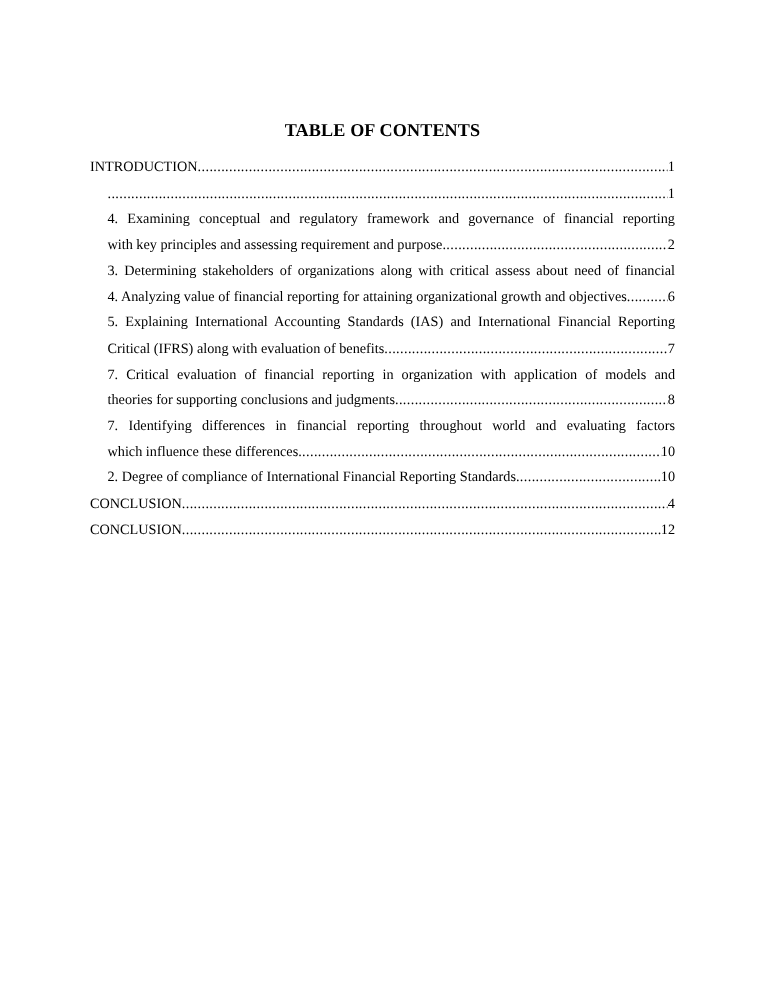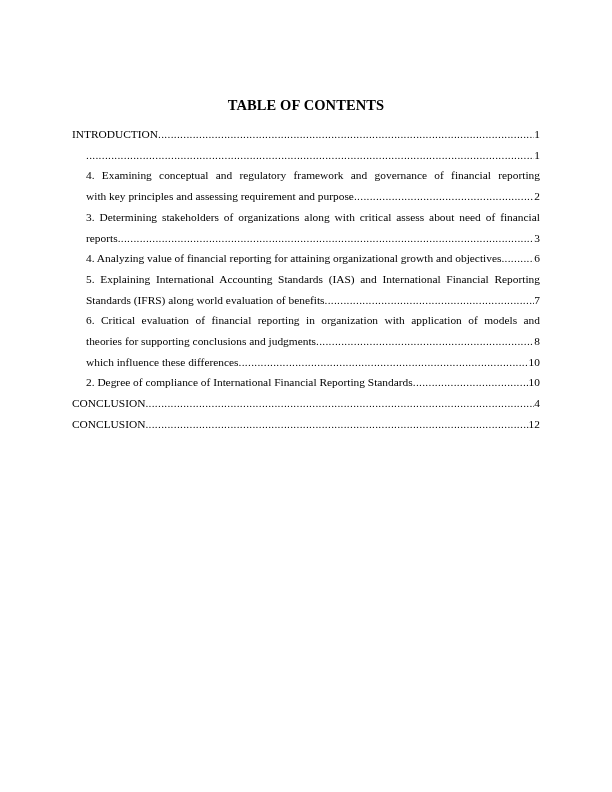--- a/index.html
+++ b/index.html
@@ -45,54 +45,50 @@
       <div class="justify">4. Examining conceptual and regulatory framework and governance of financial reporting</div>
       <div class="row">
           <span class="txt">with key principles and assessing requirement and purpose</span>
           <span class="dots"></span>
           <span class="pg">2</span>
         </div>
     </div>
 
     <div class="entry lvl2">
       <div class="justify">3. Determining stakeholders of organizations along with critical assess about need of financial</div>
-      <div class="row">
-          <span class="txt">reports</span>
-          <span class="dots"></span>
-          <span class="pg">3</span>
-        </div>
     </div>
 
     <div class="entry lvl2">
       <div class="row">
           <span class="txt">4. Analyzing value of financial reporting for attaining organizational growth and objectives</span>
           <span class="dots"></span>
           <span class="pg">6</span>
         </div>
     </div>
 
     <div class="entry lvl2">
       <div class="justify">5. Explaining International Accounting Standards (IAS) and International Financial Reporting</div>
       <div class="row">
-          <span class="txt">Standards (IFRS) along world evaluation of benefits</span>
+          <span class="txt">Critical (IFRS) along with evaluation of benefits</span>
           <span class="dots"></span>
           <span class="pg">7</span>
         </div>
     </div>
 
     <div class="entry lvl2">
-      <div class="justify">6. Critical evaluation of financial reporting in organization with application of models and</div>
+      <div class="justify">7. Critical evaluation of financial reporting in organization with application of models and</div>
       <div class="row">
           <span class="txt">theories for supporting conclusions and judgments</span>
           <span class="dots"></span>
           <span class="pg">8</span>
         </div>
     </div>
 
     <div class="entry lvl2">
+      <div class="justify">7. Identifying differences in financial reporting throughout world and evaluating factors</div>
       <div class="row">
           <span class="txt">which influence these differences</span>
           <span class="dots"></span>
           <span class="pg">10</span>
         </div>
     </div>
 
     <div class="entry lvl2">
       <div class="row">
           <span class="txt">2. Degree of compliance of International Financial Reporting Standards</span>

